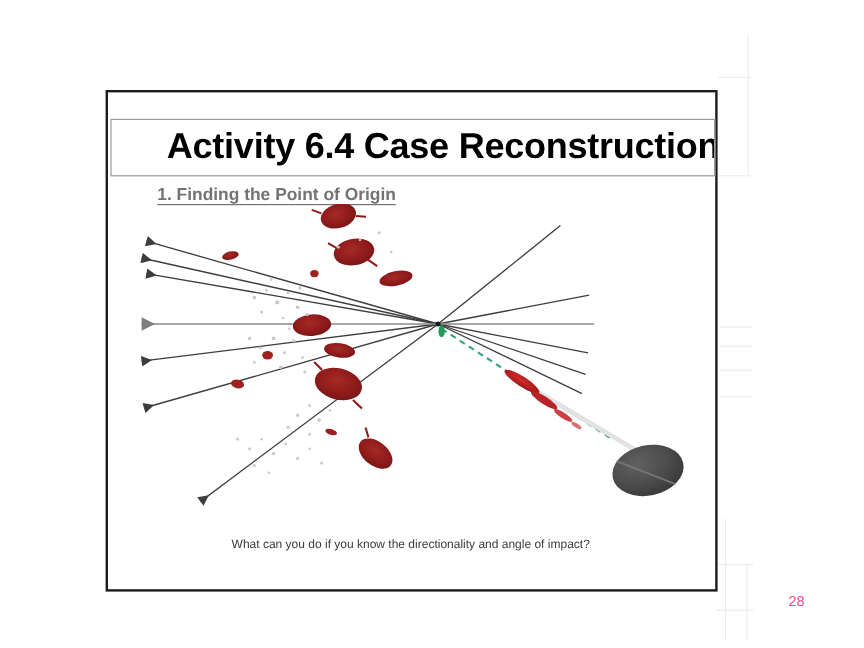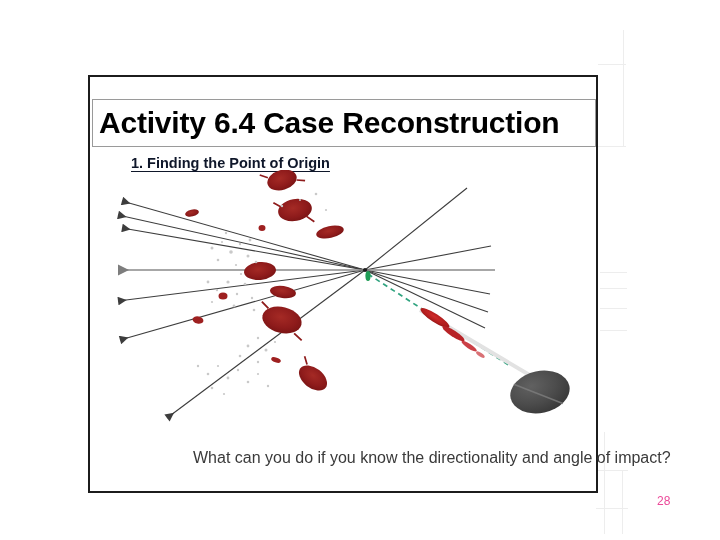--- a/index.html
+++ b/index.html
@@ -50,51 +50,52 @@
     overflow: hidden;
   }
   #title-text {
     font-size: 30px;
     font-weight: bold;
     color: #000000;
     letter-spacing: -0.2px;
     padding-left: 6px;
     white-space: nowrap;
     line-height: 1;
+    margin-left: 40px;
   }
 
   
   #subtitle {
     position: absolute;
     left: 131px;
     top: 155px;
     font-size: 14.5px;
     font-weight: bold;
-    color: #0f172a;
+    color: #737373;
     text-decoration: underline;
     text-underline-offset: 3px;
     white-space: nowrap;
   }
 
   
   #diagram {
     position: absolute;
     left: 90px;
     top: 170px;
     width: 506px;
     height: 260px;
   }
   #diagram svg { display: block; }
 
   
   #question {
     position: absolute;
     left: 193px;
     top: 449px;
-    font-size: 16px;
+    font-size: 10px;
     color: #3a3a3a;
     white-space: nowrap;
   }
 
   
   #page-number {
     position: absolute;
     left: 657px;
     top: 494px;
     font-size: 12px;

